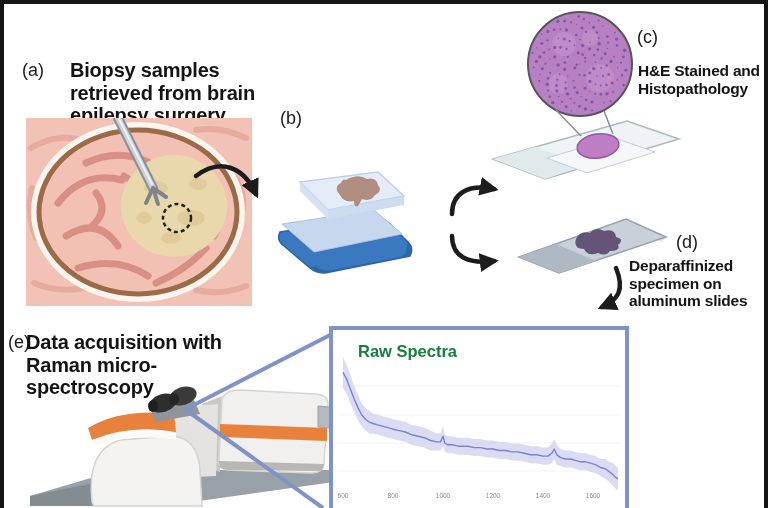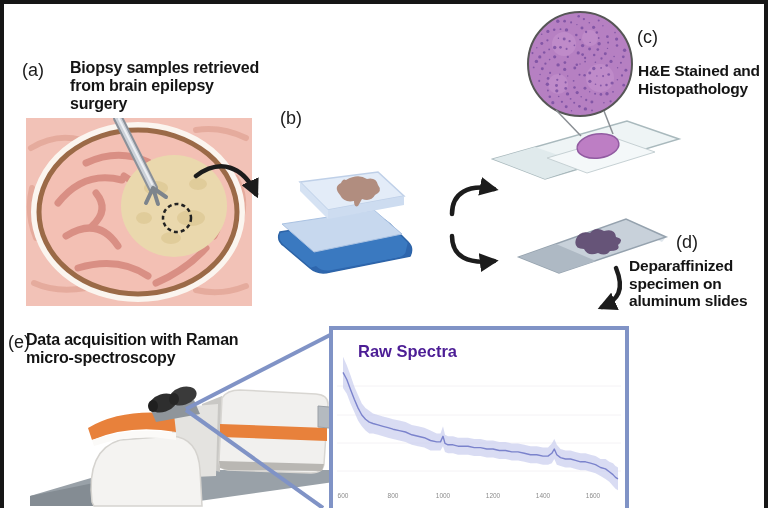--- a/index.html
+++ b/index.html
@@ -2,31 +2,31 @@
 <html><head>
 <meta charset="utf-8">
 <style>
   html,body{margin:0;padding:0;background:#fff;}
   #figure{
     position:relative;width:768px;height:508px;overflow:hidden;background:#fff;
     font-family:"Liberation Sans",sans-serif;color:#161616;
   }
   .abs{position:absolute;}
   .panel-label{font-size:18px;font-weight:400;color:#1b1b1b;z-index:1;}
-  .caption{font-weight:700;font-size:16px;line-height:1.13;letter-spacing:-0.2px;color:#141414;z-index:1;}
+  .caption{font-weight:700;font-size:20px;line-height:1.13;letter-spacing:-0.2px;color:#141414;z-index:1;}
   .caption.small{font-size:15.5px;}
   #frame{position:absolute;inset:0;border:4px solid #161616;border-bottom:none;z-index:7;pointer-events:none;}
   #arrow-layer{position:absolute;inset:0;z-index:2;pointer-events:none;}
   #callout-layer{position:absolute;inset:0;z-index:4;pointer-events:none;}
   #instrument-svg{z-index:3;}
   #spectra-box{
     position:absolute;left:329px;top:326px;width:292px;height:200px;
     border:4px solid #8093c6;background:#ffffff;z-index:6;
   }
-  #spectra-title{position:absolute;left:25px;top:12px;font-size:16.5px;font-weight:700;color:#4c1d95;}
+  #spectra-title{position:absolute;left:25px;top:12px;font-size:16.5px;font-weight:700;color:#15803d;}
   #spectra-plot{position:absolute;left:0;top:0;}
   .illu{z-index:1;}
 </style>
 </head>
 <body>
 
 <div id="figure">
 
   <div class="abs panel-label" style="left:22px;top:60px;">(a)</div>
   <div class="abs caption" style="left:70px;top:59px;width:205px;">Biopsy samples retrieved from brain epilepsy surgery</div>

